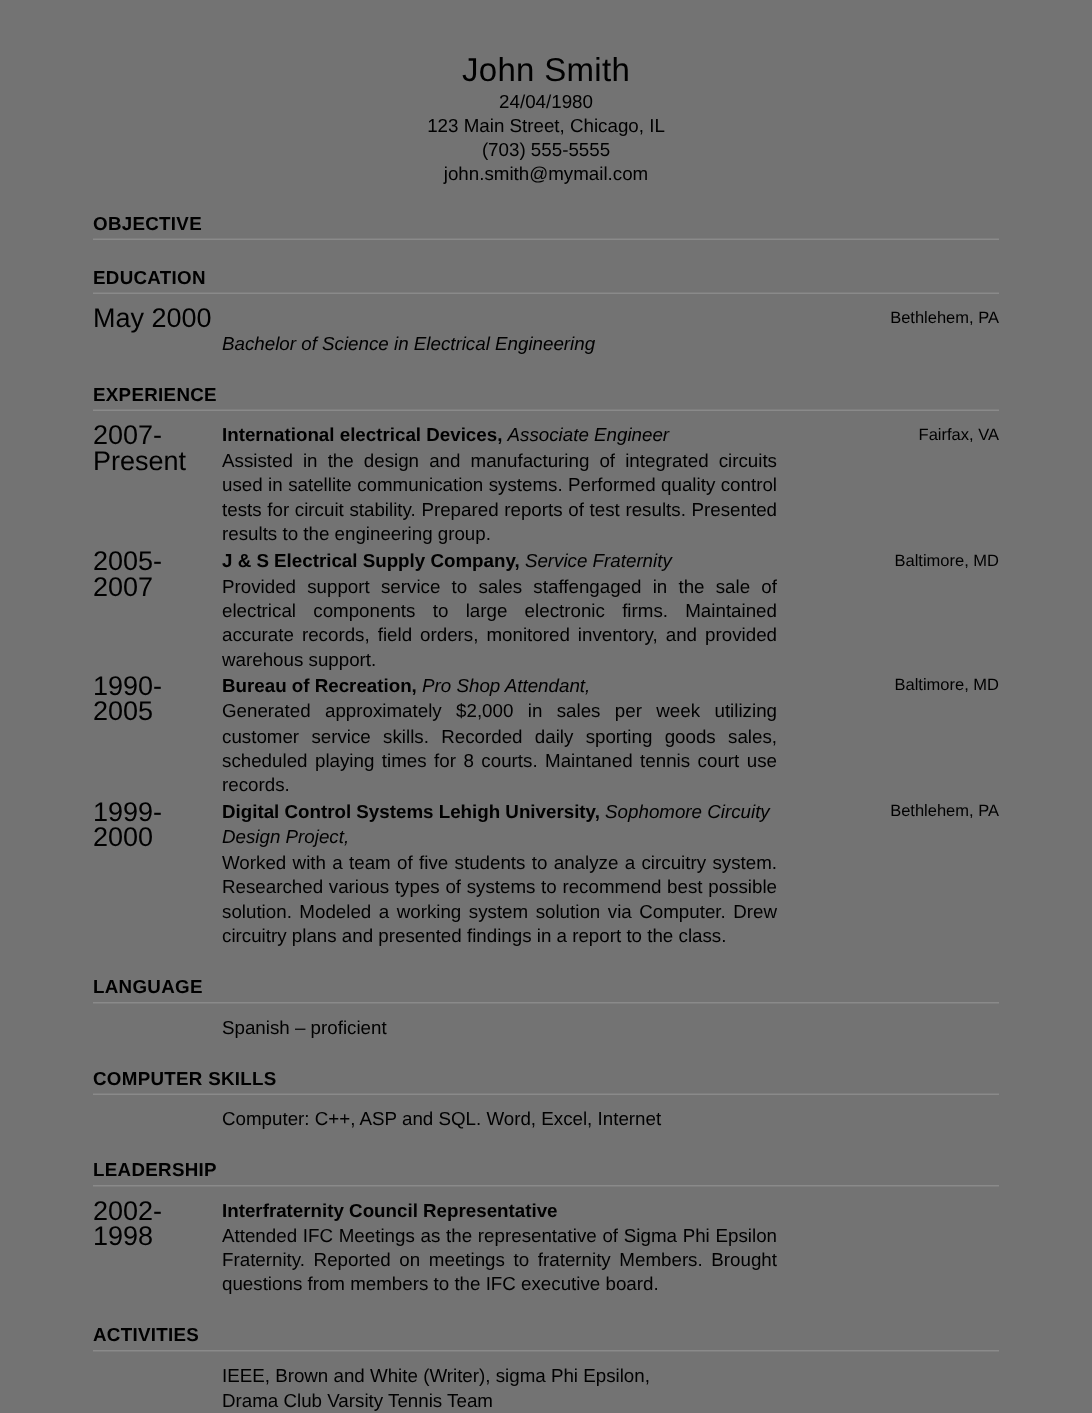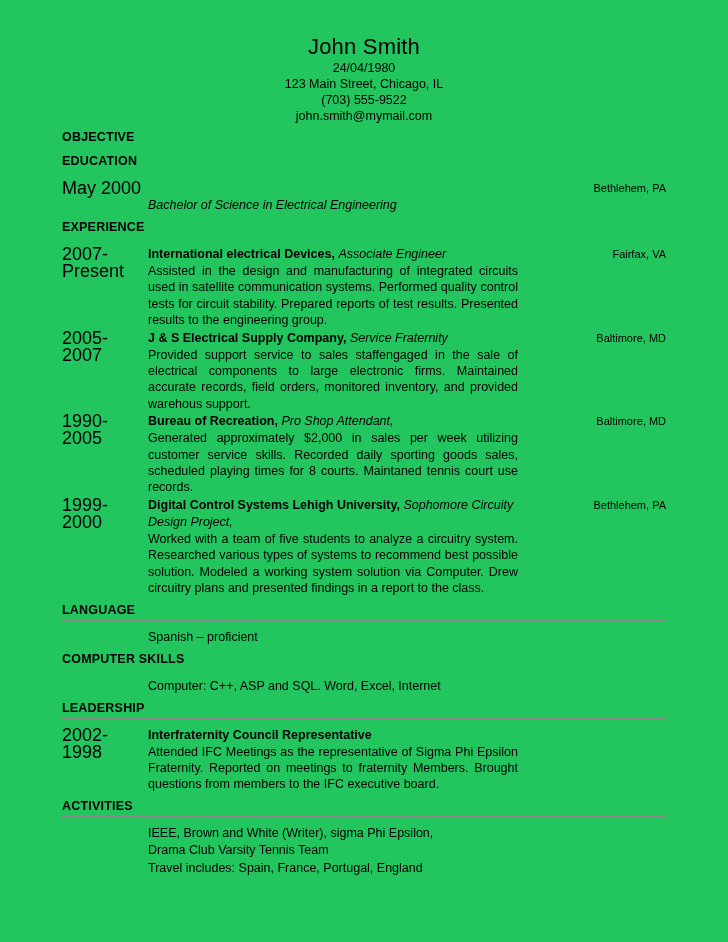--- a/index.html
+++ b/index.html
@@ -8,21 +8,21 @@
     background: #ffffff;
   }
   body {
     font-family: "Liberation Sans", sans-serif;
     color: #000000;
   }
   #page {
     position: relative;
     width: 728px;
     height: 942px;
-    background: #22c55e;
+    background: #737373;
     overflow: hidden;
     box-sizing: border-box;
     padding: 0;
   }
   .sheet {
     position: absolute;
     left: 62px;
     top: 0;
     width: 604px;
   }
@@ -38,21 +38,21 @@
     font-weight: 400;
     letter-spacing: 0.2px;
   }
   .contact-line {
     font-size: 12.5px;
     line-height: 16px;
   }
 
   
   .section {
-    margin-top: 6px;
+    margin-top: 18px;
   }
   .section-title {
     font-size: 12.5px;
     font-weight: bold;
     letter-spacing: 0.2px;
     line-height: 15px;
   }
   .rule {
     border-bottom: 1.1px solid #8a8a8a;
     margin-top: 2px;
@@ -130,21 +130,21 @@
 </head>
 <body>
 
 <div id="page">
   <div class="sheet">
 
     <div class="header">
       <div class="full-name">John Smith</div>
       <div class="contact-line">24/04/1980</div>
       <div class="contact-line">123 Main Street, Chicago, IL</div>
-      <div class="contact-line">(703) 555-9522</div>
+      <div class="contact-line">(703) 555-5555</div>
       <div class="contact-line">john.smith@mymail.com</div>
     </div>
 
     <div class="section">
       <div class="section-title">OBJECTIVE</div>
       <div class="rule"></div>
     </div>
 
     <div class="section">
       <div class="section-title">EDUCATION</div>

